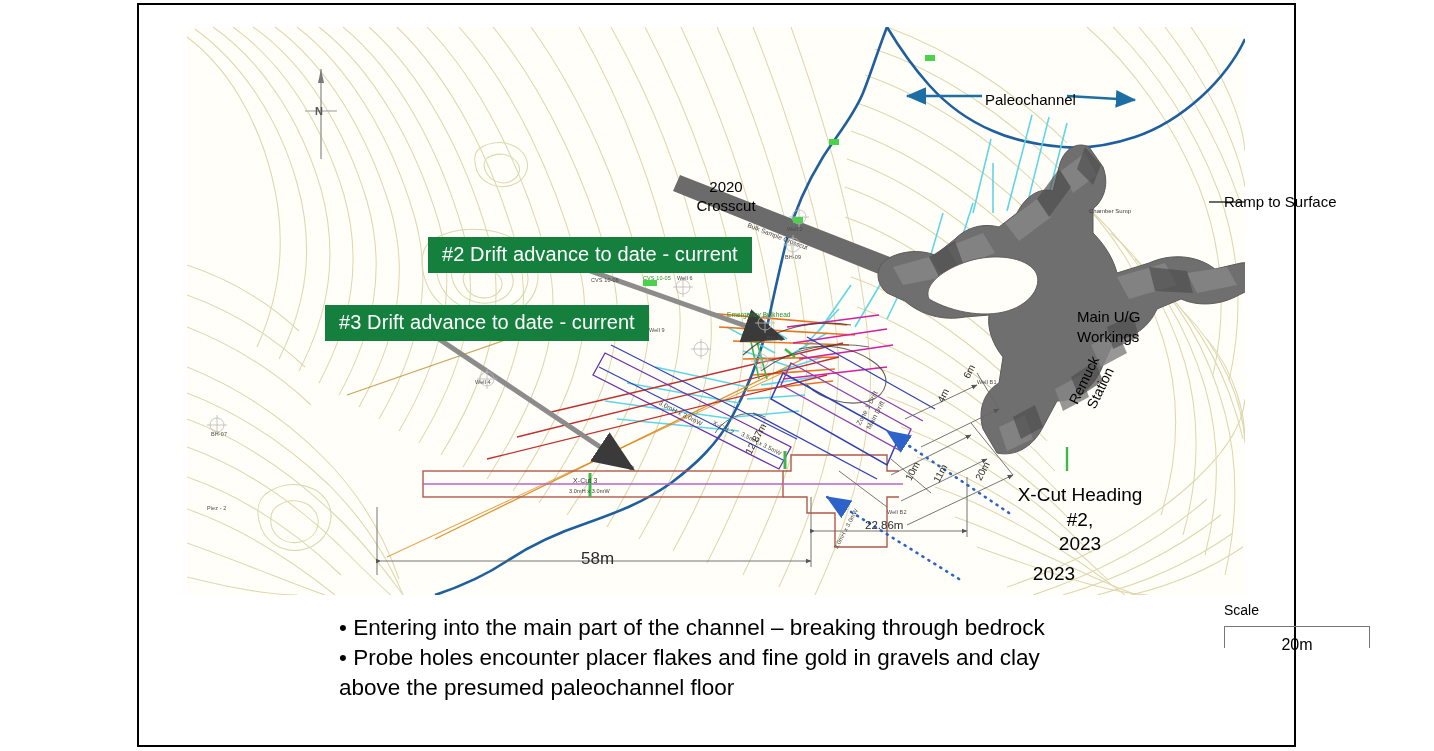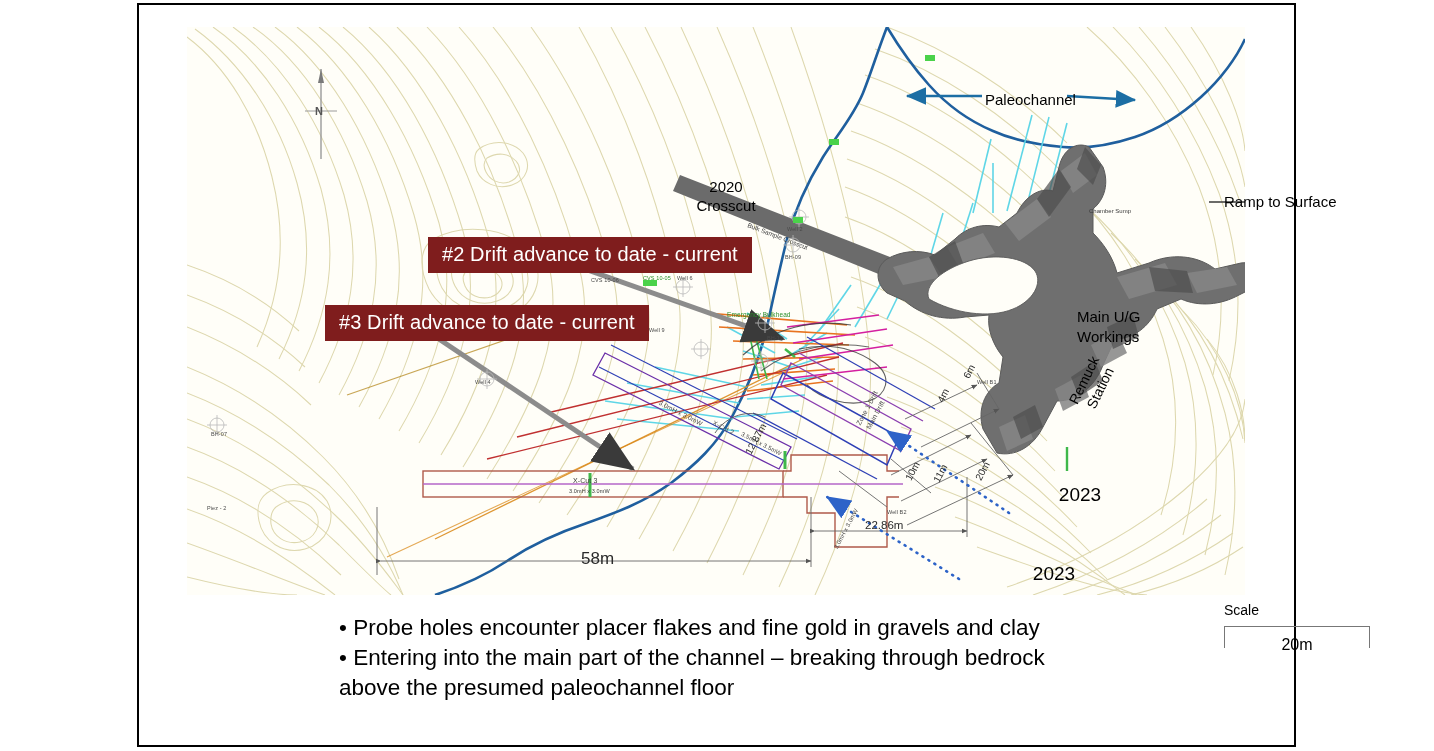--- a/index.html
+++ b/index.html
@@ -29,21 +29,21 @@
     position: absolute;
     left: 48px; top: 22px;
     width: 1058px; height: 568px;
     overflow: hidden;
   }
   #map-canvas svg { display: block; }
 
   
   .callout {
     position: absolute;
-    background: #7f1d1d;
+    background: #15803d;
     color: #ffffff;
     font-size: 20px;
     line-height: 1.15;
     padding: 6px 14px 7px 14px;
     white-space: nowrap;
     letter-spacing: 0.1px;
   }
   #callout-2 { left: 289px; top: 232px; }
   #callout-3 { left: 186px; top: 300px; }
 
@@ -501,20 +501,21 @@
       <div>Main U/G</div>
       <div>Workings</div>
     </div>
 
     <div class="map-label" id="label-remuck">
       <div>Remuck</div>
       <div>Station</div>
     </div>
 
     <div class="map-label" id="label-xcut2">
+      <div>X-Cut Heading #2,</div>
       <div>2023</div>
     </div>
 
     <div class="map-label" id="label-xcut3">
       <div>2023</div>
     </div>
 
     <div class="callout" id="callout-2">#2 Drift advance to date - current</div>
     <div class="callout" id="callout-3">#3 Drift advance to date - current</div>
 
@@ -522,19 +523,19 @@
       <div id="scale-title">Scale</div>
       <div id="scale-bar-wrap">
         <div id="scale-line"></div>
         <div class="scale-tick" id="scale-tick-left"></div>
         <div class="scale-tick" id="scale-tick-right"></div>
         <div id="scale-value">20m</div>
       </div>
     </div>
 
     <div id="bullets">
+      <div class="bl">• Entering into the main part of the channel – breaking through bedrock</div>
       <div class="bl">• Probe holes encounter placer flakes and fine gold in gravels and clay</div>
-      <div class="bl">• Entering into the main part of the channel – breaking through bedrock</div>
       <div class="bl-wrap">above the presumed paleochannel floor</div>
     </div>
 
   </div>
 </div>
 
 </body></html>

